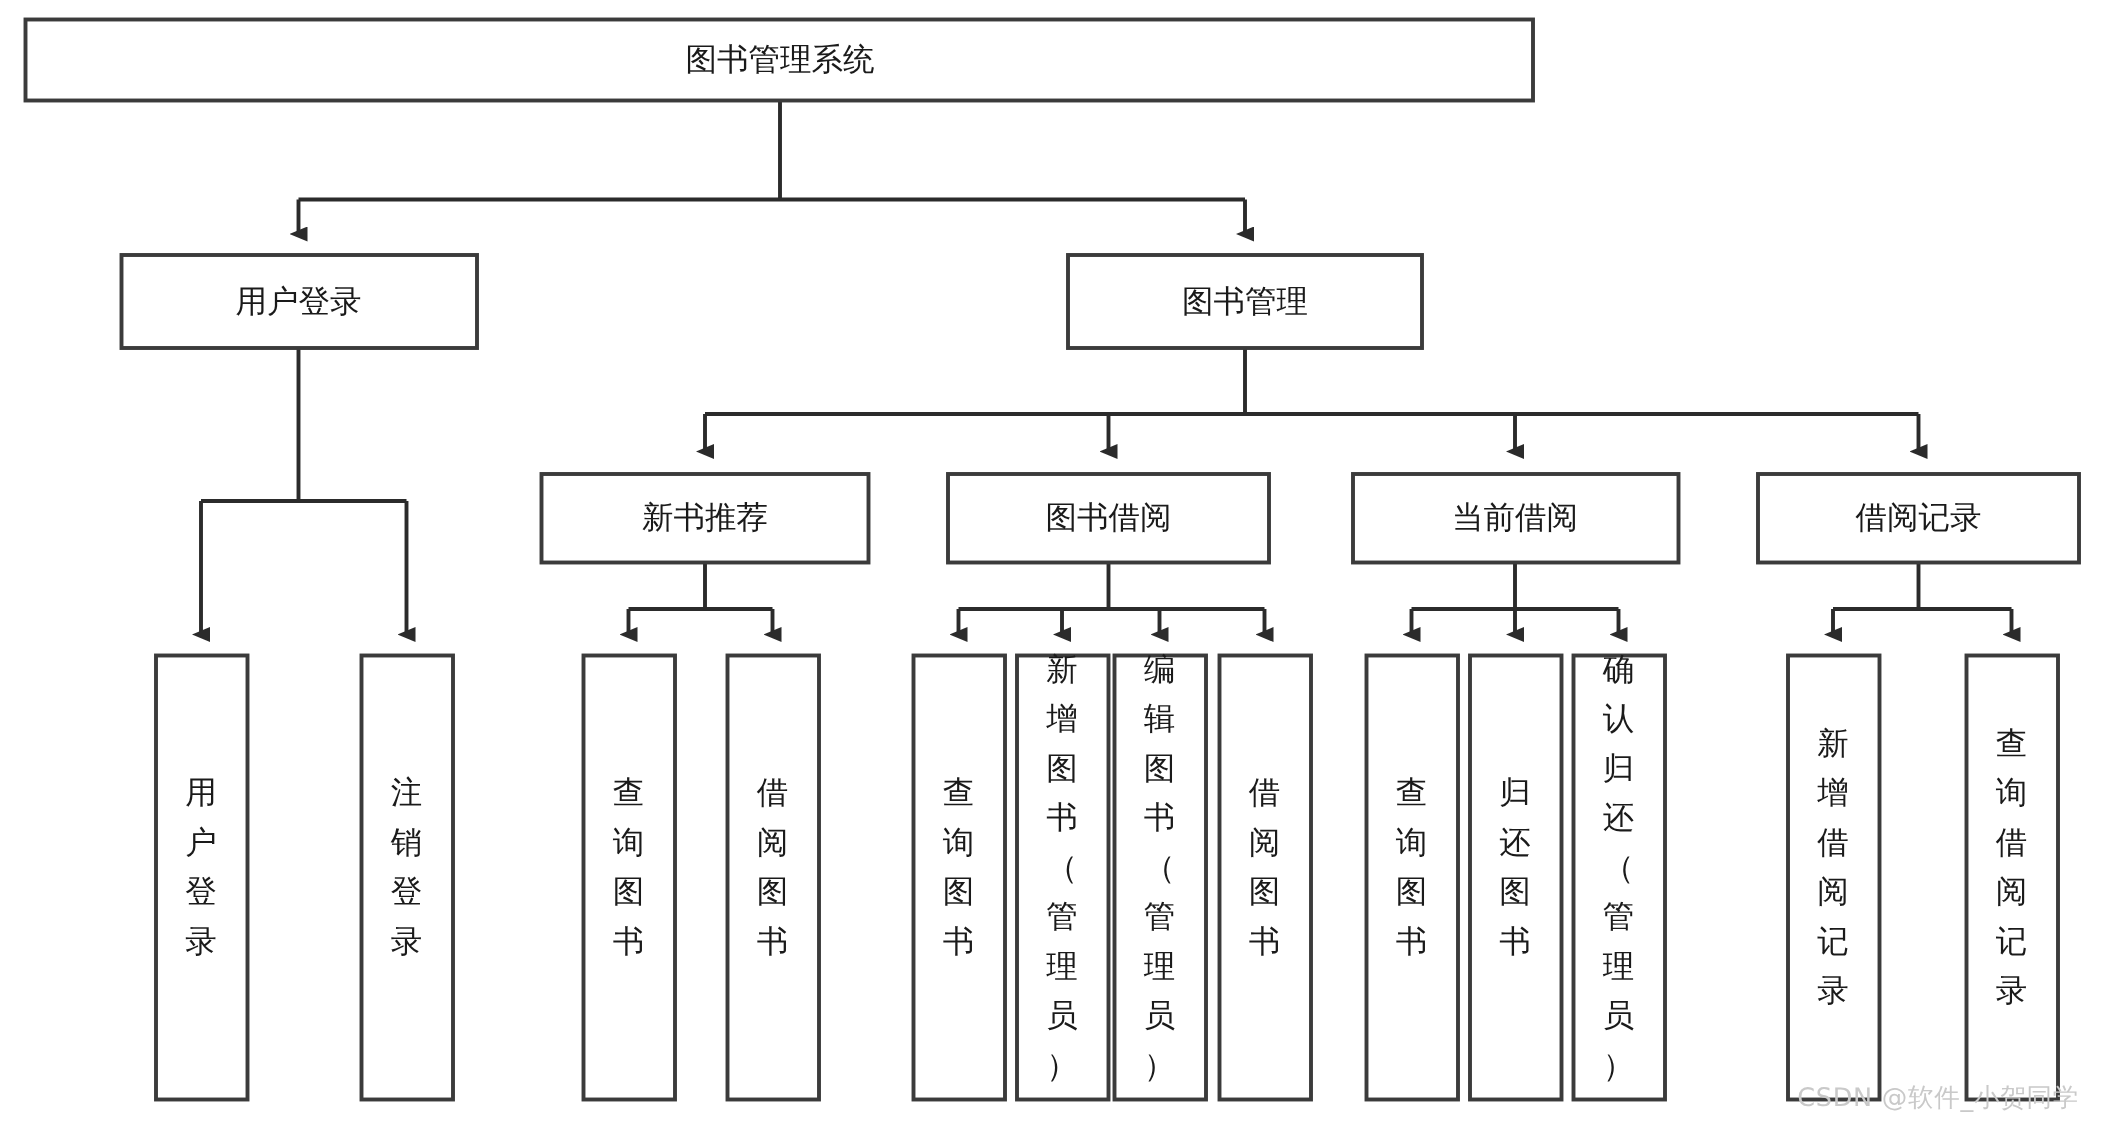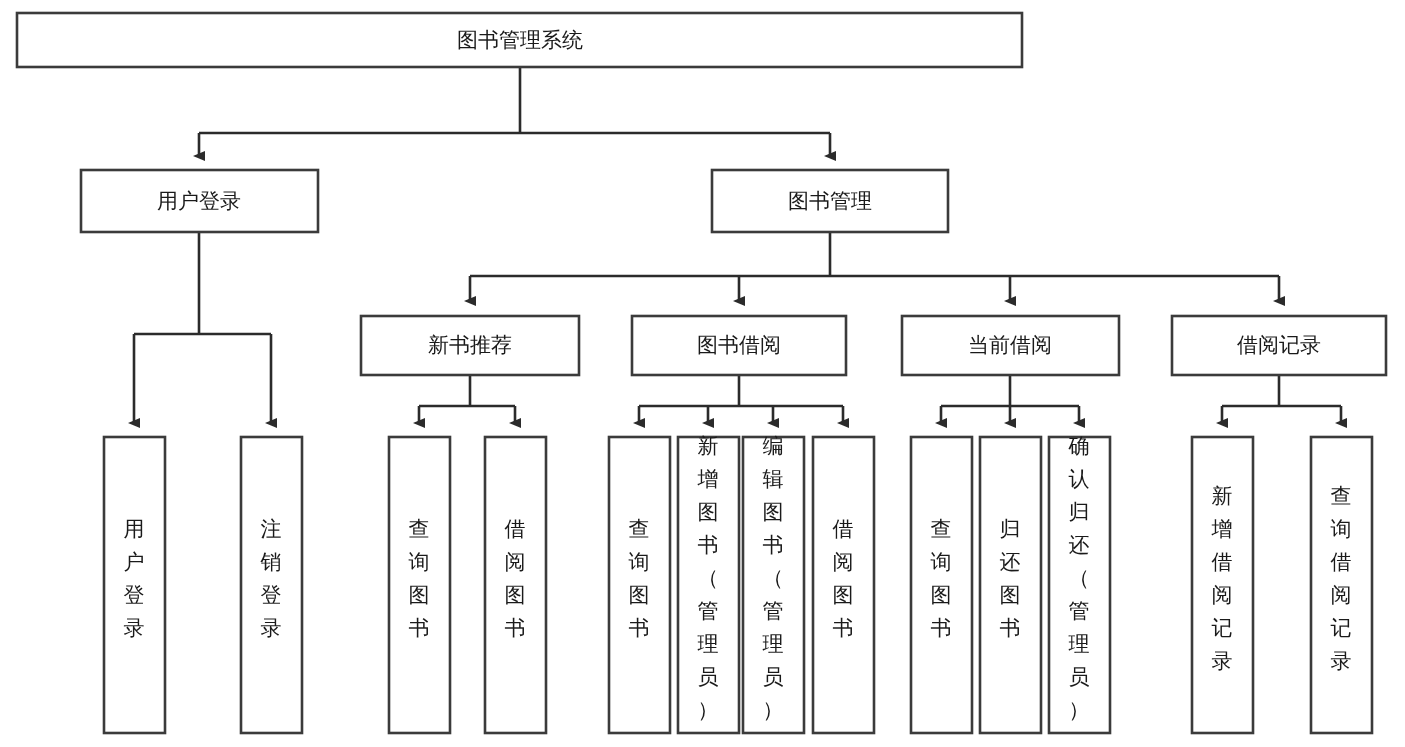--- a/index.html
+++ b/index.html
@@ -216,13 +216,14 @@
     <g>
       <rect class="nodebox" x="1192" y="437" width="61" height="296"></rect>
       <text class="leaflabel" x="1222" y="585"><tspan x="1222" y="502.5">新</tspan><tspan x="1222" y="535.5">增</tspan><tspan x="1222" y="568.5">借</tspan><tspan x="1222" y="601.5">阅</tspan><tspan x="1222" y="634.5">记</tspan><tspan x="1222" y="667.5">录</tspan></text>
     </g>
     <g>
       <rect class="nodebox" x="1311" y="437" width="61" height="296"></rect>
       <text class="leaflabel" x="1341" y="585"><tspan x="1341" y="502.5">查</tspan><tspan x="1341" y="535.5">询</tspan><tspan x="1341" y="568.5">借</tspan><tspan x="1341" y="601.5">阅</tspan><tspan x="1341" y="634.5">记</tspan><tspan x="1341" y="667.5">录</tspan></text>
     </g>
   </svg>
 
+  <div class="watermark">CSDN @软件_小贺同学</div>
 </div>
 
 </body></html>

